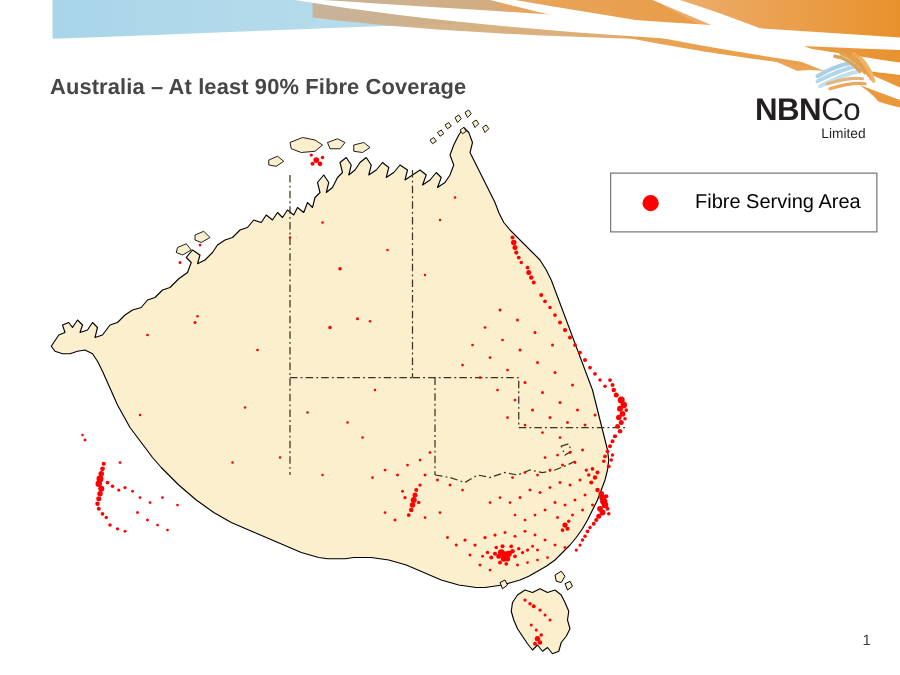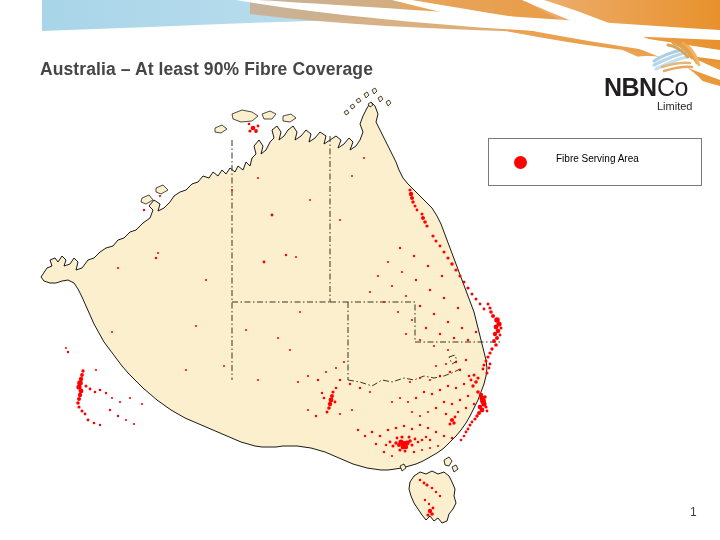--- a/index.html
+++ b/index.html
@@ -87,21 +87,21 @@
     top: 17px;
     width: 13px;
     height: 13px;
     border-radius: 50%;
     background: #ff0000;
   }
   #legend-label {
     position: absolute;
     left: 67px;
     top: 14px;
-    font-size: 10px;
+    font-size: 16px;
     color: #000000;
     white-space: nowrap;
   }
 
   
   #page-number {
     position: absolute;
     left: 690px;
     top: 505px;
     font-size: 12px;

